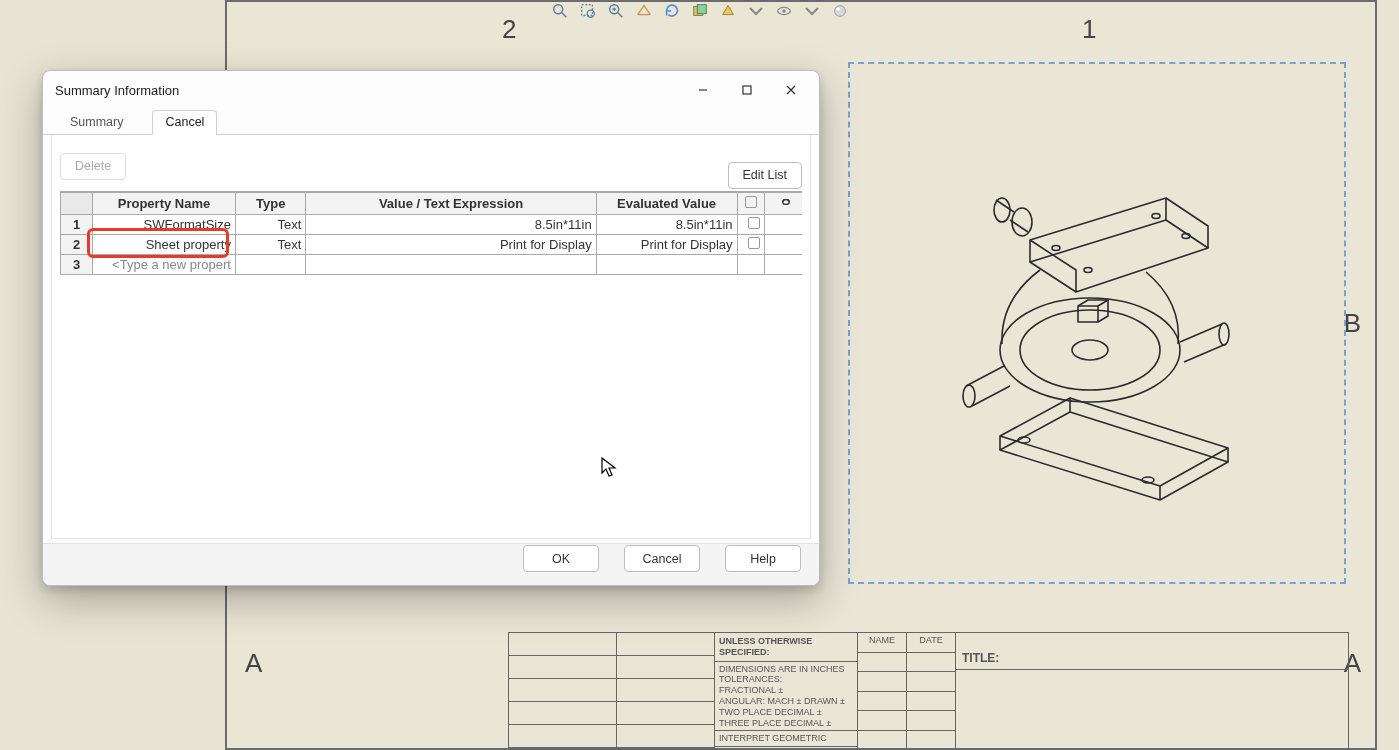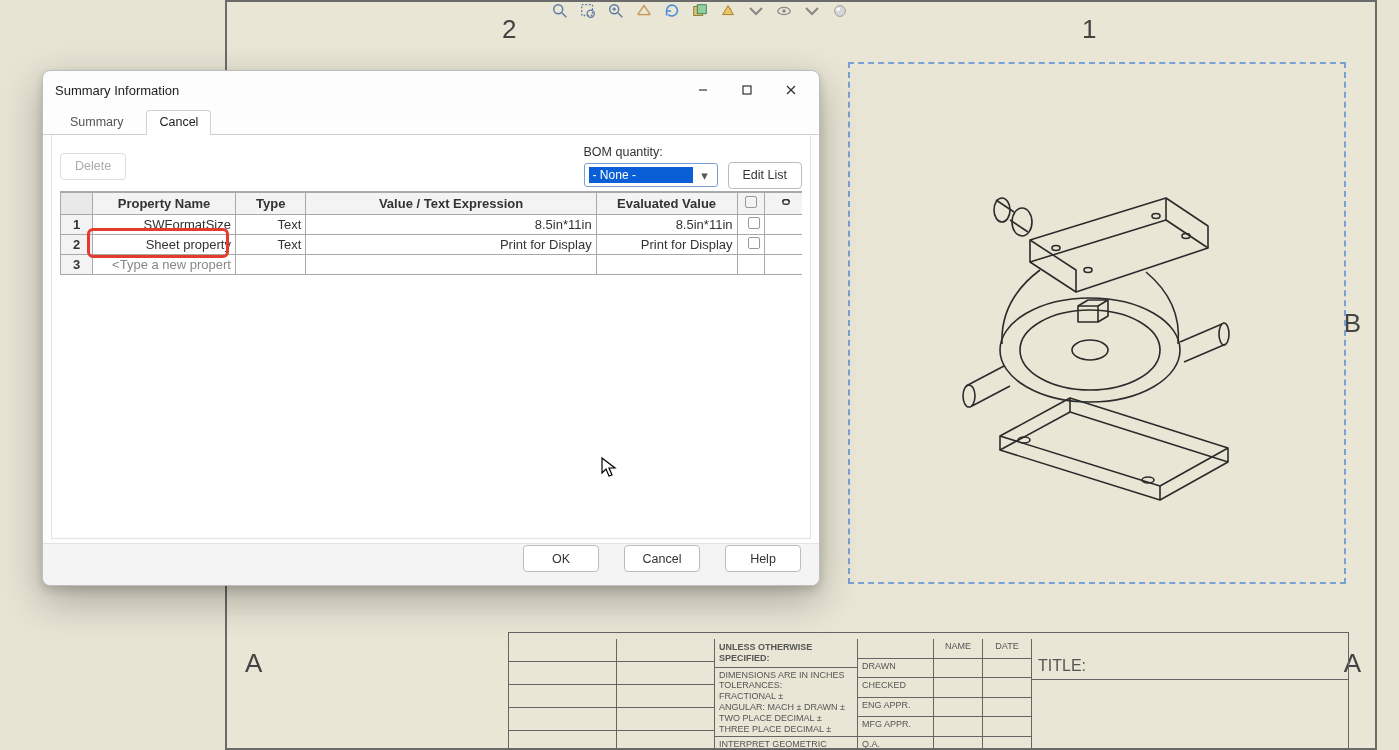--- a/index.html
+++ b/index.html
@@ -38,52 +38,52 @@
     position: absolute; left: 960px; top: 130px; width: 300px; height: 380px;
     color: #2b2b2b;
   }
   
   
   .titleblock {
     position: absolute; left: 508px; top: 632px; right: 50px; bottom: 0;
     border: 1px solid #666;
     display: flex; font-size: 10px; color: #555;
   }
-  .tb-col { border-right: 1px solid #666; margin-top: 6px; }
+  .tb-col { border-right: 1px solid #666; }
   .tb-cell { border-bottom: 1px solid #666; padding: 2px 4px; }
   .tb-1 { width: 108px; } .tb-1 .tb-cell { height: 23px; }
   .tb-2 { width: 98px; } .tb-2 .tb-cell { height: 23px; }
   .tb-3 { width: 143px; font-size: 9px; line-height: 1.2; }
   .tb-3 .tb-cell { height: auto; }
   .tb-3 .hdr { font-weight: bold; padding: 3px 4px; }
   .tb-4 { width: 76px; font-size: 9px; }
   .tb-4 .tb-cell { height: 19.5px; }
   .tb-5 { width: 49px; font-size: 9px; }
   .tb-5 .tb-cell { height: 19.5px; }
   .tb-6 { width: 49px; font-size: 9px; }
   .tb-6 .tb-cell { height: 19.5px; }
   .tb-7 { flex: 1; }
-  .tb-7 .title-lbl { padding: 4px 6px; font-size: 16px; }
+  .tb-7 .title-lbl { padding: 4px 6px; font-size: 12px; font-weight: bold; }
   
   
   .dialog {
     position: absolute; left: 42px; top: 70px; width: 778px; height: 516px;
     background: #fdfdfd; border: 1px solid #bdbdbd; border-radius: 8px;
     box-shadow: 0 14px 40px rgba(0,0,0,.28), 0 4px 10px rgba(0,0,0,.15);
     display: flex; flex-direction: column;
   }
   .dlg-titlebar {
     height: 38px; display: flex; align-items: center; padding: 0 6px 0 12px;
   }
   .dlg-title { flex: 1; font-size: 13px; color: #222; }
   .winbtn { width: 44px; height: 30px; display: flex; align-items: center; justify-content: center; border-radius: 4px; cursor: pointer; }
   .winbtn svg { width: 12px; height: 12px; stroke: #333; }
   
   .tabs {
-    display: flex; align-items: center; padding-left: 14px; gap: 10px;
+    display: flex; align-items: center; padding-left: 14px; gap: 16px;
     border-bottom: 1px solid #d0d0d0; height: 26px;
   }
   .tab {
     padding: 4px 12px 6px; font-size: 12.5px; color: #555; cursor: pointer;
     border: 1px solid transparent; border-bottom: none;
     position: relative; top: 1px;
   }
   .tab.active {
     background: #fff; border-color: #d0d0d0; border-radius: 4px 4px 0 0;
     color: #222;
@@ -305,28 +305,20 @@
       <div class="tb-cell" style="border-bottom:none;">
         <div>DIMENSIONS ARE IN INCHES</div>
         <div>TOLERANCES:</div>
         <div>FRACTIONAL ±</div>
         <div>ANGULAR: MACH ±    DRAWN  ±</div>
         <div>TWO PLACE DECIMAL   ±</div>
         <div>THREE PLACE DECIMAL  ±</div>
       </div>
       <div class="tb-cell" style="border-top:1px solid #666;">INTERPRET GEOMETRIC</div>
     </div>
-    <div class="tb-col tb-4">
-      <div class="tb-cell"></div>
-      <div class="tb-cell">DRAWN</div>
-      <div class="tb-cell">CHECKED</div>
-      <div class="tb-cell">ENG APPR.</div>
-      <div class="tb-cell">MFG APPR.</div>
-      <div class="tb-cell">Q.A.</div>
-    </div>
     <div class="tb-col tb-5">
       <div class="tb-cell" style="text-align:center;">NAME</div>
       <div class="tb-cell"></div>
         <div class="tb-cell"></div>
         <div class="tb-cell"></div>
         <div class="tb-cell"></div>
         <div class="tb-cell"></div>
     </div>
     <div class="tb-col tb-6">
       <div class="tb-cell" style="text-align:center;">DATE</div>
@@ -366,27 +358,20 @@
 
   <div class="tabs">
     <div class="tab">Summary</div>
     <div class="tab active">Cancel</div>
   </div>
 
   <div class="dlg-body">
     <div class="body-top">
       <button class="btn" disabled="">Delete</button>
       <div class="spacer"></div>
-      <div class="bom-col">
-        <span class="bom-lbl">BOM quantity:</span>
-        <div class="combo">
-          <span class="sel">- None -</span>
-          <span class="chev">▾</span>
-        </div>
-      </div>
       <button class="btn" style="margin-top:18px;">Edit List</button>
     </div>
 
     <div class="grid-wrap" style="position:relative;">
       <table class="props">
         <thead>
           <tr>
             <th class="corner"></th>
             <th class="col-name">Property Name</th>
             <th class="col-type">Type</th>

